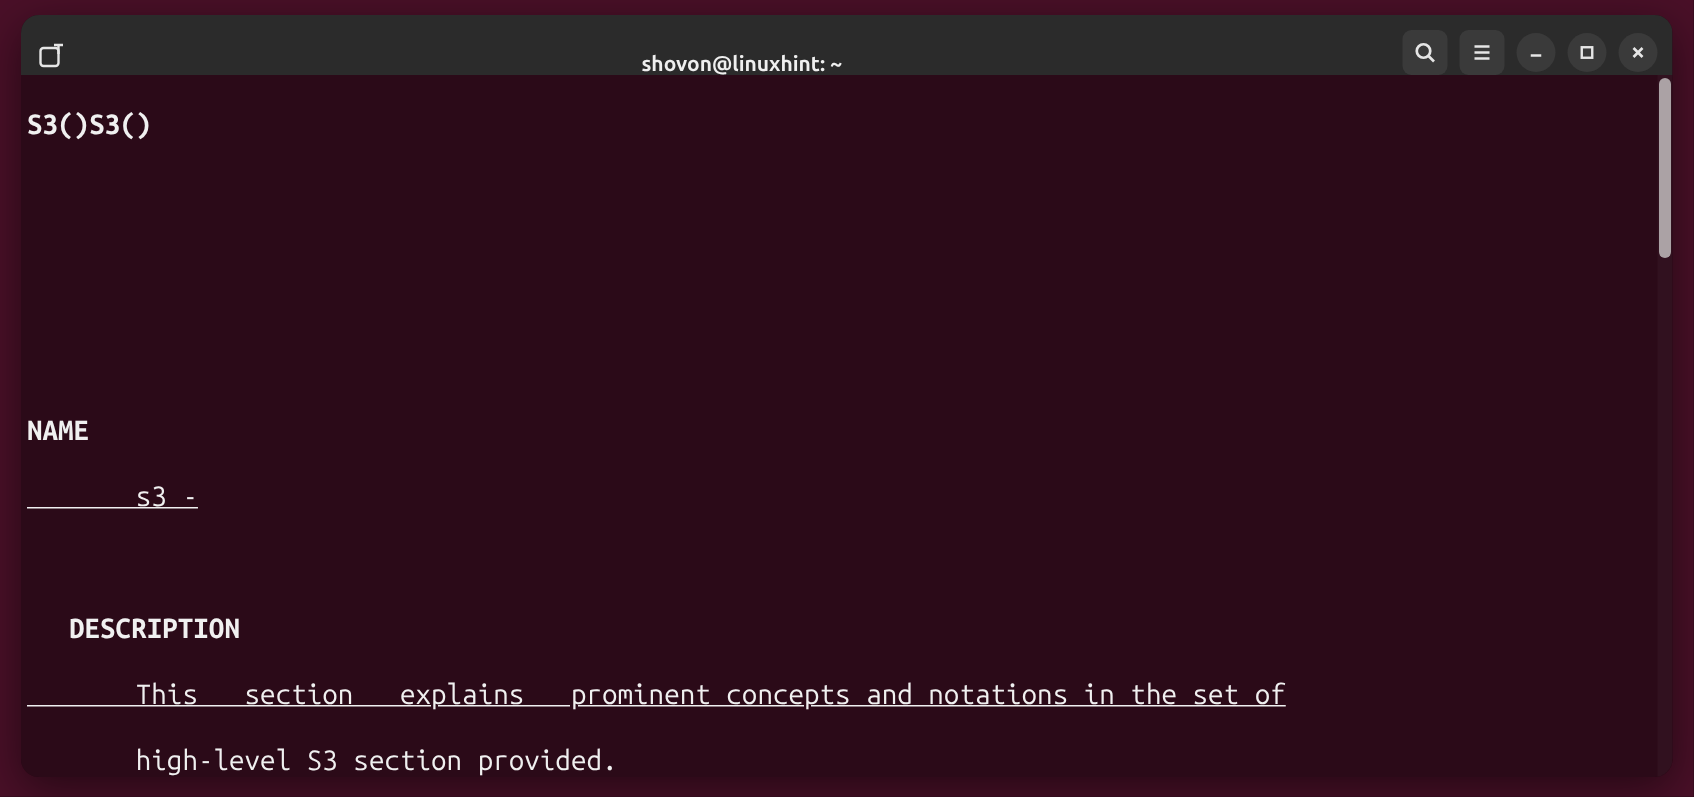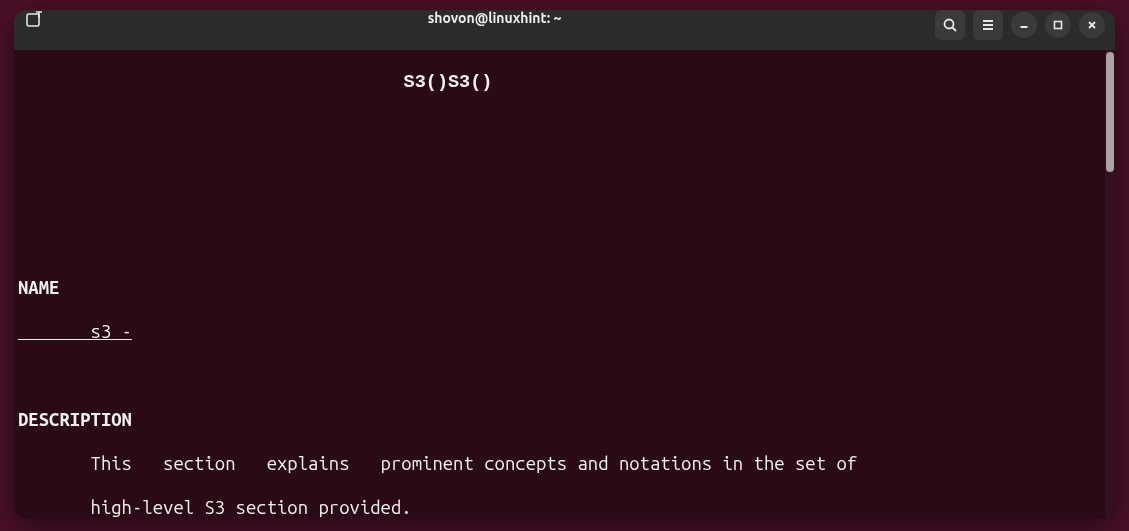--- a/index.html
+++ b/index.html
@@ -20,21 +20,21 @@
     border-radius: 12px;
     box-shadow: 0 8px 30px rgba(0,0,0,0.5);
     display: flex;
     flex-direction: column;
     overflow: hidden;
   }
   .titlebar {
     height: 40px;
     background: #2b2b2b;
     display: flex;
-    align-items: flex-start;
+    align-items: flex-end;
     flex-shrink: 0;
   }
   .titlebar-left {
     width: 40px;
     display: flex;
     justify-content: center;
   }
   .titlebar-title {
     flex: 1;
     text-align: center;
@@ -91,21 +91,21 @@
   }
   .scrollbar-thumb {
     position: absolute;
     right: 1px;
     top: 2px;
     width: 8px;
     height: 120px;
     background: #aba2a5;
     border-radius: 4px;
   }
-  .header-row { display: flex; justify-content: center; width: 860px; font-family: Liberation Mono, monospace; }
+  .header-row { display: flex; justify-content: flex-start; width: 860px; }
 </style>
 </head>
 <body>
 
 <div class="window">
 
   <div class="titlebar">
     <div class="titlebar-left">
       <span class="newtab-icon">
         <svg width="18" height="18" viewBox="0 0 18 18" stroke-width="1.6">
@@ -155,22 +155,22 @@
 <span>
 </span>
 <span>
 </span>
 <span>
 </span>
 <span class="b" style="display: block; margin-top: 28px;">NAME</span>
 <span style="display: block; text-decoration: underline;">       s3 -</span>
 <span>
 </span>
-<span class="b" style="display: block;">DESCRIPTION</span>
-<span style="display: block;">       This   section   explains   prominent concepts and notations in the set of</span>
+<span class="b" style="display: block; margin-left: 28px;">DESCRIPTION</span>
+<span style="display: block; text-decoration: underline;">       This   section   explains   prominent concepts and notations in the set of</span>
 <span style="display: block;">       high-level S3 section provided.</span>
 <span>
 </span>
 
 
 
 <span>
 </span>
 
 

